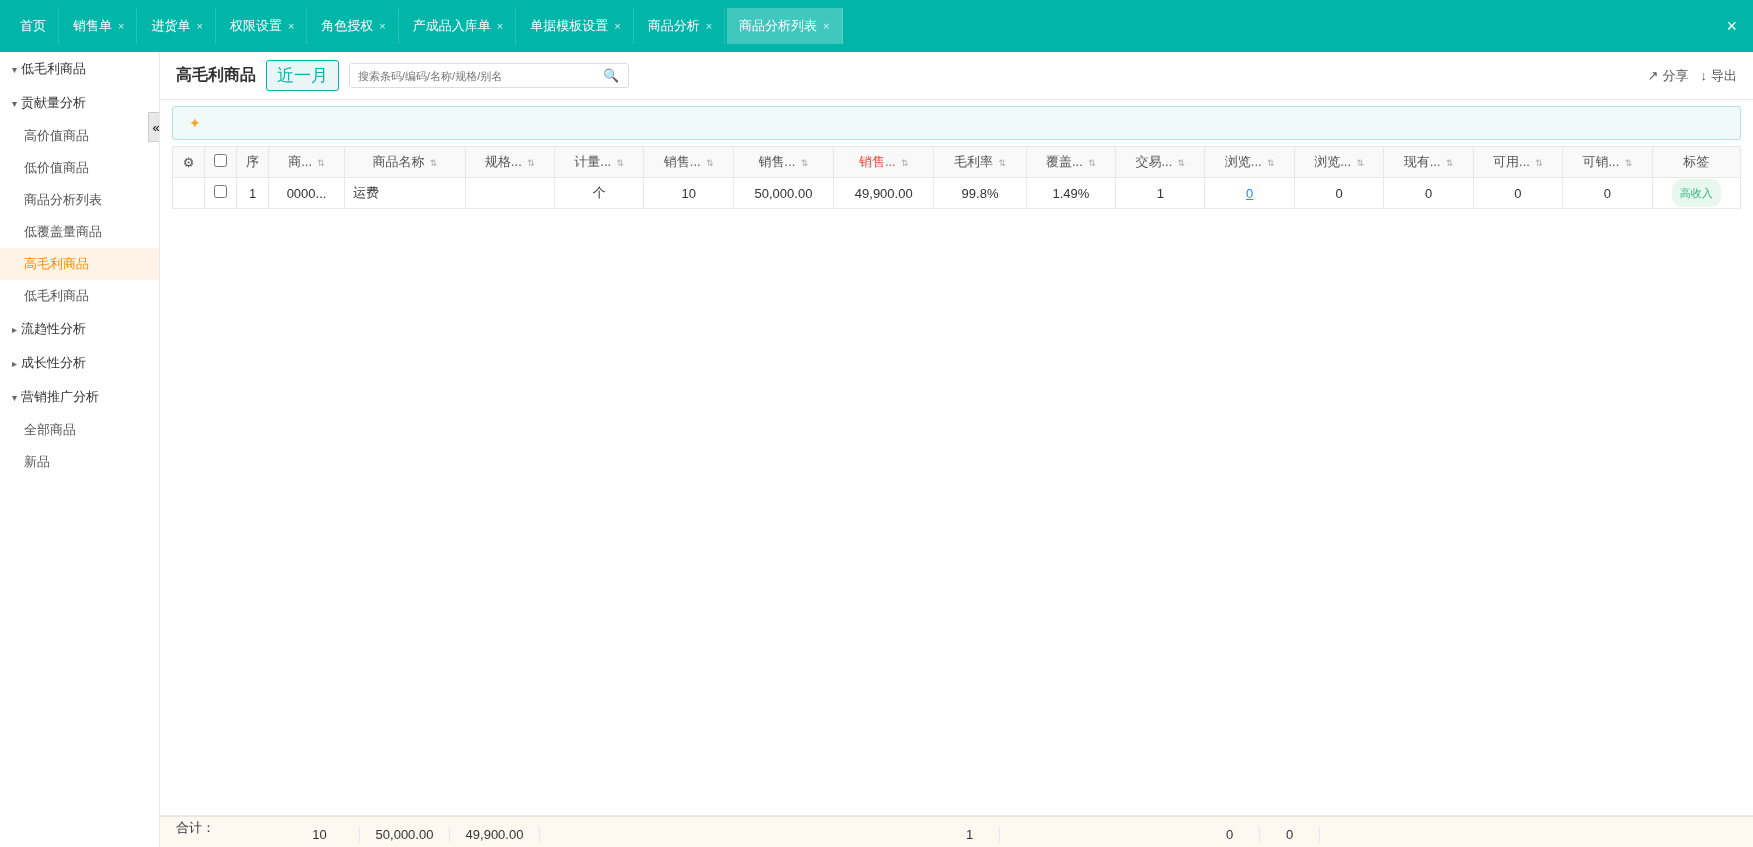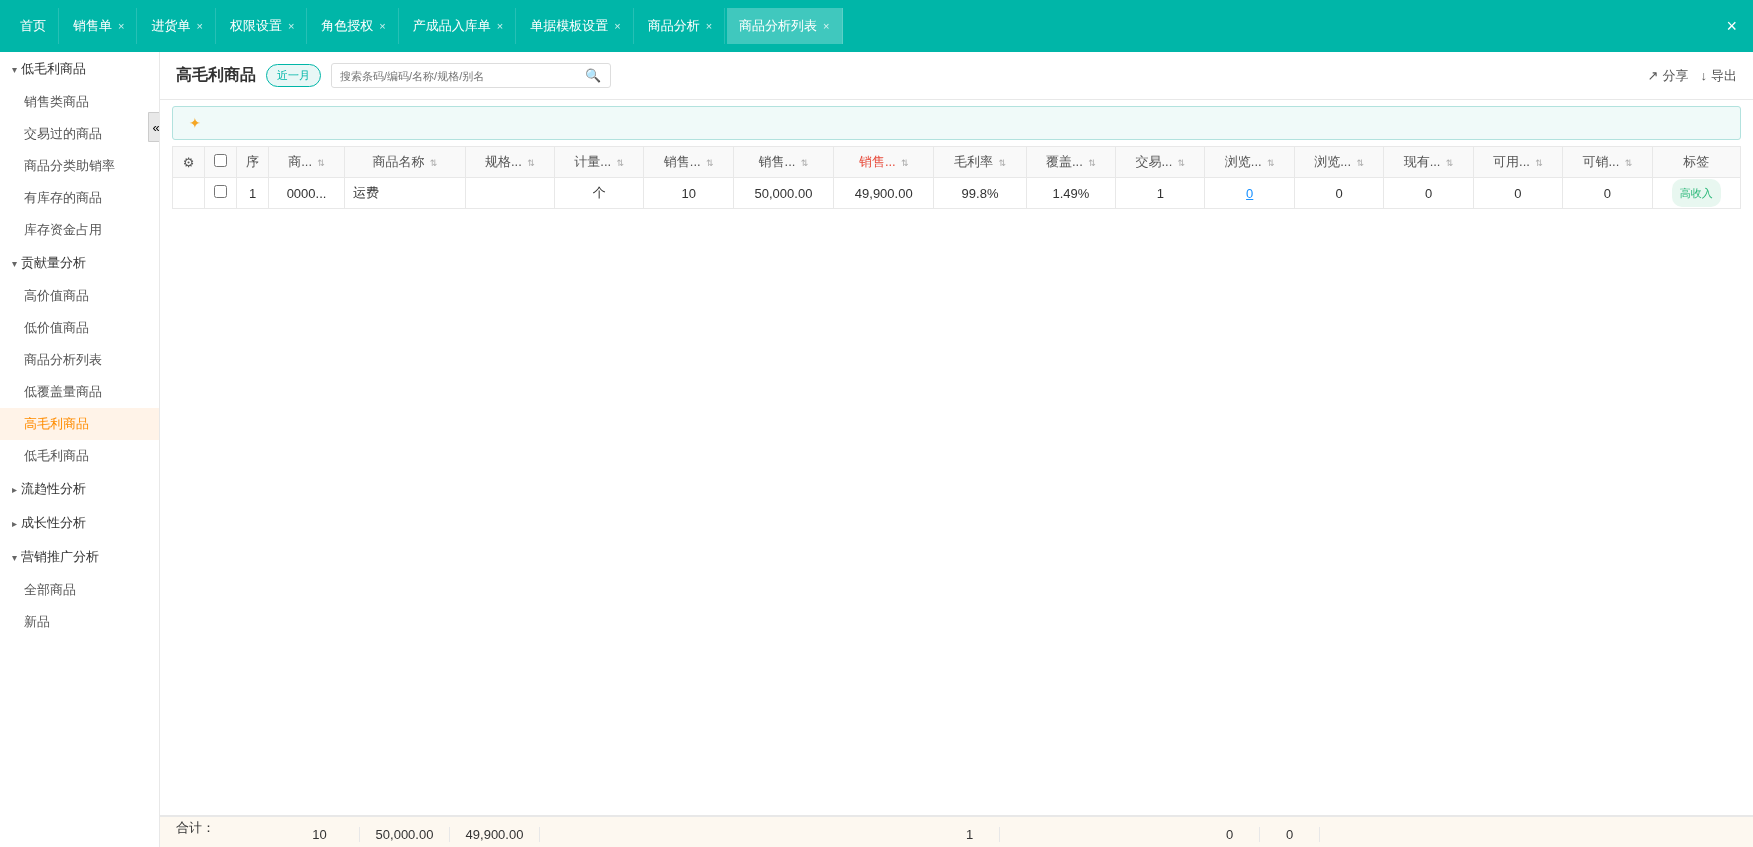--- a/index.html
+++ b/index.html
@@ -130,24 +130,24 @@
     .page-title {
       font-size: 16px;
       font-weight: bold;
       color: #333;
       white-space: nowrap;
     }
     .time-filter-btn {
       background: #fff;
       border: 1px solid #ddd;
       padding: 3px 10px;
-      border-radius: 12px;
+      border-radius: 3px;
       cursor: pointer;
       color: #666;
-      font-size: 11px;
+      font-size: 17px;
     }
     .time-filter-btn.active {
       background: #e8f7f6;
       border-color: #00b6a8;
       color: #00b6a8;
     }
     .search-box {
       display: flex;
       align-items: center;
       border: 1px solid #ddd;
@@ -351,37 +351,20 @@
   </div>
 </div>
 
 <div class="main-layout">
 
   <div class="sidebar" style="position:relative;">
 
     <div class="sidebar-section-header">
       <span class="arrow">▾</span>
       <span>低毛利商品</span>
-    </div>
-    <div>
-      <div class="sidebar-item">
-        <span>销售类商品</span>
-      </div>
-      <div class="sidebar-item">
-        <span>交易过的商品</span>
-      </div>
-      <div class="sidebar-item">
-        <span>商品分类助销率</span>
-      </div>
-      <div class="sidebar-item">
-        <span>有库存的商品</span>
-      </div>
-      <div class="sidebar-item">
-        <span>库存资金占用</span>
-      </div>
     </div>
 
     <div class="sidebar-section-header">
       <span class="arrow">▾</span>
       <span>贡献量分析</span>
     </div>
     <div>
       <div class="sidebar-item">
         <span>高价值商品</span>
       </div>

